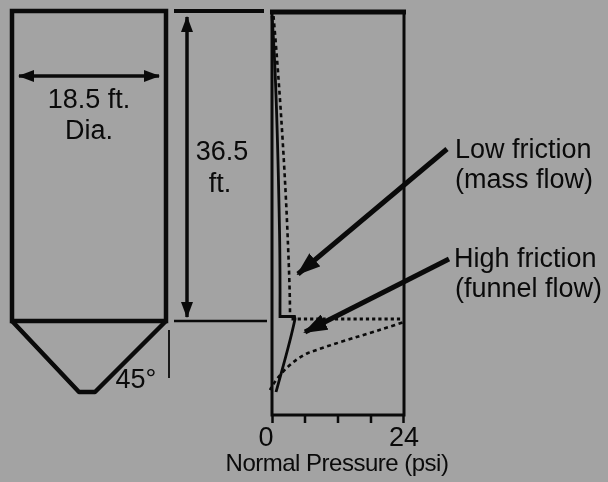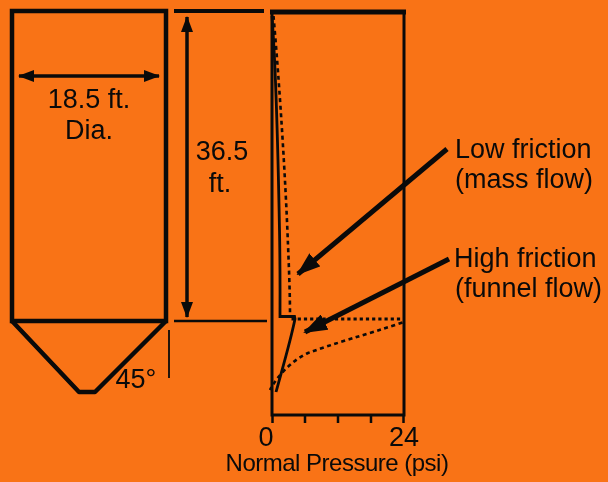--- a/index.html
+++ b/index.html
@@ -4,21 +4,21 @@
 <style>
   html, body {
     margin: 0;
     padding: 0;
     background: #ffffff;
   }
   .figure {
     position: relative;
     width: 608px;
     height: 482px;
-    background: #f97316;
+    background: #a3a3a3;
     font-family: "Liberation Sans", sans-serif;
   }
   svg { display: block; }
   text {
     fill: #0a0a0a;
     font-family: "Liberation Sans", sans-serif;
   }
   .dim-label   { font-size: 27px; }
   .tick-label  { font-size: 27px; }
   .axis-title  { font-size: 24px; letter-spacing: -0.5px; }

